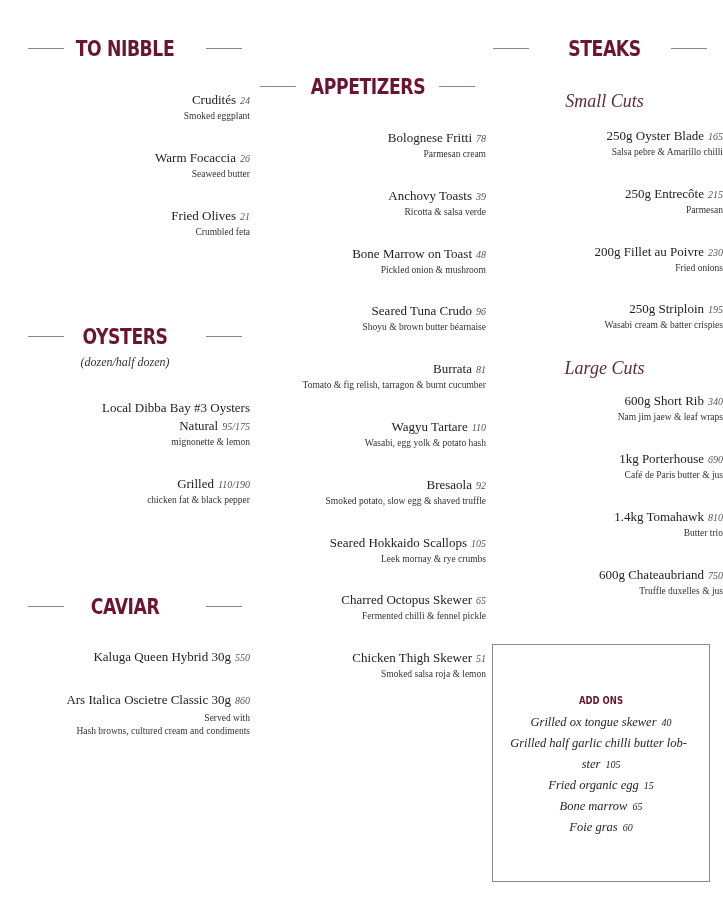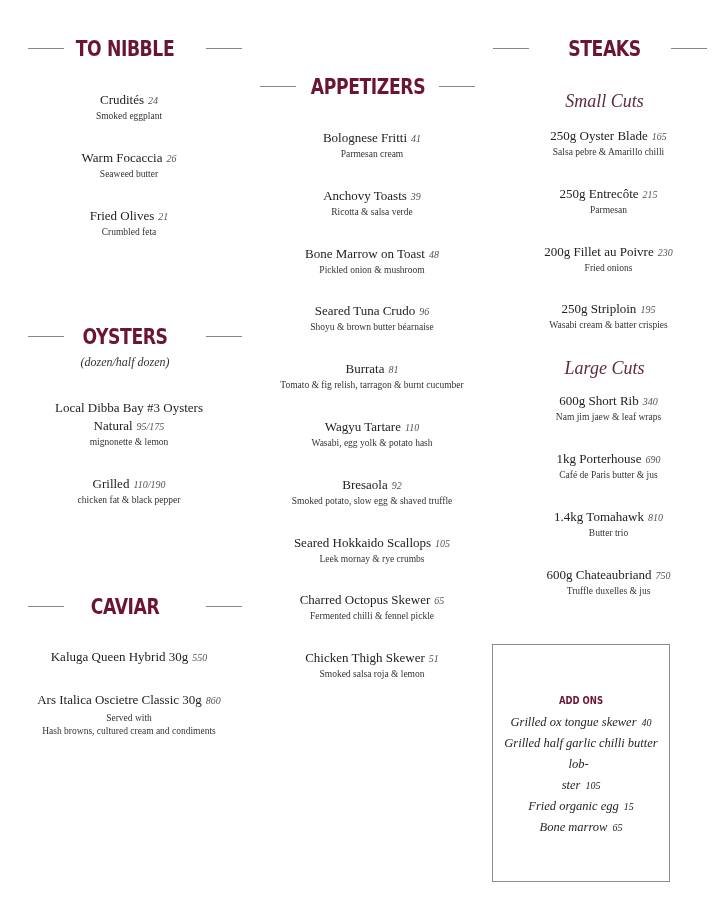--- a/index.html
+++ b/index.html
@@ -7,25 +7,25 @@
          font-family: "Liberation Serif", "DejaVu Serif", serif; color: #2a2226; }
   .col { position: absolute; top: 0; text-align: center; }
   .heading { position: absolute; left: 0; right: 0; height: 30px; }
   .heading .rule { position: absolute; top: 14px; width: 36px; height: 1px; background: #8a8686; }
   .heading .title { display: block; text-align: center; font-family: "DejaVu Sans", "Liberation Sans", sans-serif;
         font-weight: bold; font-size: 21px; letter-spacing: -0.5px; color: #6b1530;
         transform: scaleX(0.82); line-height: 30px; }
   .subhead { position: absolute; left: 0; right: 0; text-align: center; font-style: italic;
         font-size: 18px; color: #5e2a3e; }
   .note { position: absolute; left: 0; right: 0; font-style: italic; font-size: 12px; color: #333; }
-  .item { position: absolute; left: 8px; right: 0; text-align: center; }
+  .item { position: absolute; left: 8px; right: 0; text-align: right; }
   .item .name { font-size: 13px; color: #222; }
   .item .price { font-style: italic; font-size: 10px; color: #555; margin-left: 4px; }
   .item .desc { font-size: 9.5px; color: #333; margin-top: 2px; line-height: 13px; }
-  .addons { position: absolute; left: 492px; top: 644px; width: 178px; height: 238px;
+  .addons { position: absolute; left: 492px; top: 644px; width: 218px; height: 238px;
         border: 1px solid #8c8c8c; box-sizing: border-box; text-align: center; }
   .addons .ttl { margin-top: 50px; font-family: "DejaVu Sans", sans-serif; font-weight: bold; font-size: 10px;
         color: #6b1530; transform: scaleX(0.85); }
   .addons .line { font-style: italic; font-size: 12.5px; color: #2a2226; line-height: 21px; }
   .addons .line .p { font-size: 10px; margin-left: 5px; }
 </style>
 </head>
 <body>
 
 <div class="col" style="left:0; width:250px; height:672px;">
@@ -80,21 +80,21 @@
   </div>
 </div>
 
 <div class="col" style="left:250px; width:236px; height:900px;margin-top:38px;">
   <div class="heading" style="top:34px;">
     <div class="rule" style="left:10px;"></div>
     <span class="title">APPETIZERS</span>
     <div class="rule" style="left:189px;"></div>
   </div>
   <div class="item" style="top:90px;">
-    <span class="name">Bolognese Fritti</span><span class="price">41</span>
+    <span class="name">Bolognese Fritti</span><span class="price">78</span>
     <div class="desc">Parmesan cream</div>
   </div>
   <div class="item" style="top:148px;">
     <span class="name">Anchovy Toasts</span><span class="price">39</span>
     <div class="desc">Ricotta &amp; salsa verde</div>
   </div>
   <div class="item" style="top:206px;">
     <span class="name">Bone Marrow on Toast</span><span class="price">48</span>
     <div class="desc">Pickled onion &amp; mushroom</div>
   </div>
@@ -171,14 +171,15 @@
 </div>
 
 <div class="addons">
   <div class="ttl">ADD ONS</div>
   <div style="margin-top:6px;">
     <div class="line"><span>Grilled ox tongue skewer</span><span class="p">40</span></div>
     <div class="line"><span>Grilled half garlic chilli butter lob-</span><span class="p"></span></div>
     <div class="line"><span>ster</span><span class="p">105</span></div>
     <div class="line"><span>Fried organic egg</span><span class="p">15</span></div>
     <div class="line"><span>Bone marrow</span><span class="p">65</span></div>
+    <div class="line"><span>Foie gras</span><span class="p">60</span></div>
   </div>
 </div>
 
 </body></html>

